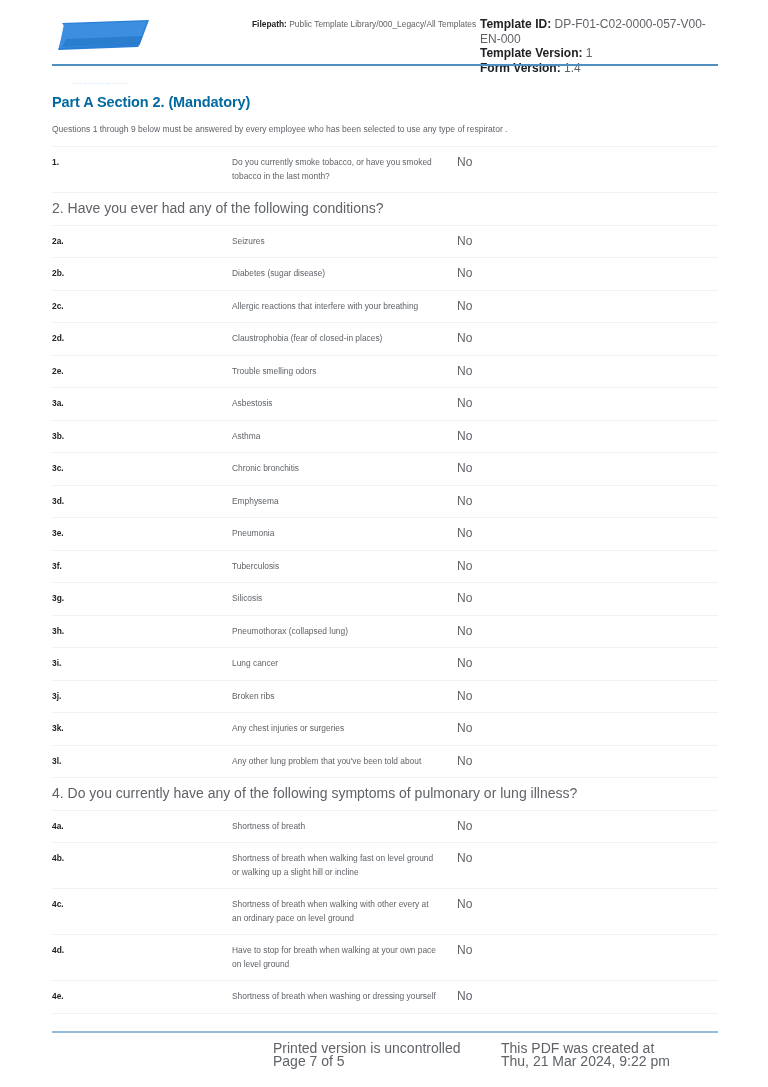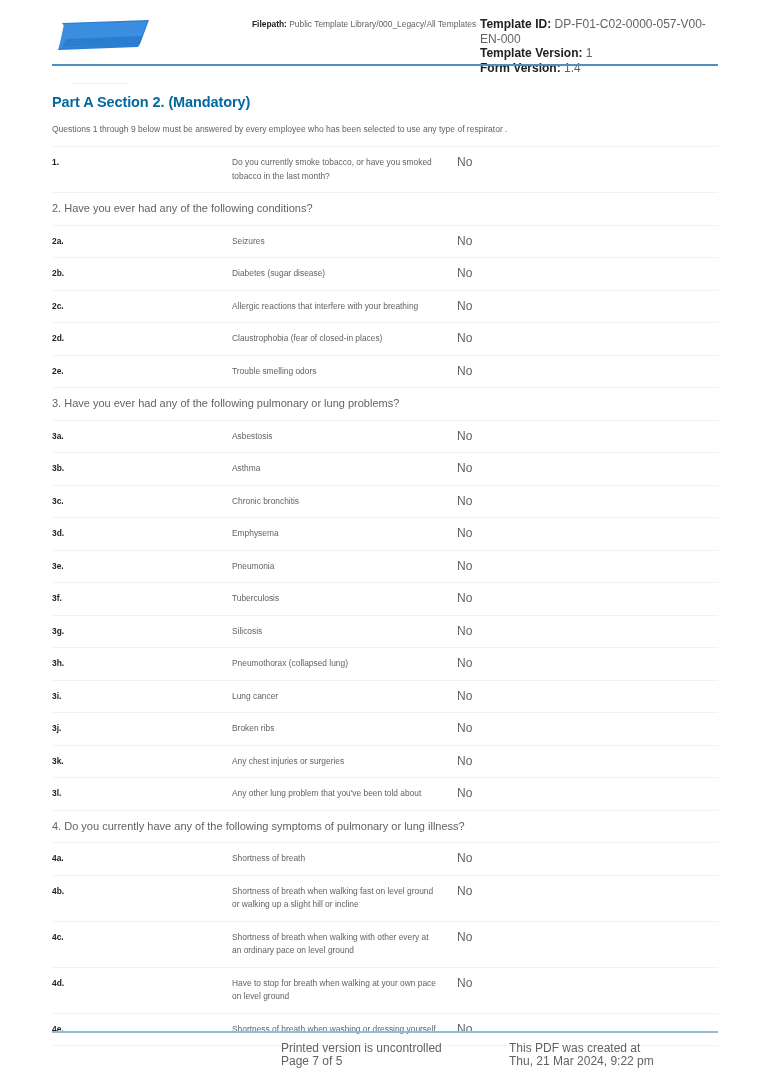--- a/index.html
+++ b/index.html
@@ -170,41 +170,41 @@
   .cell-a {
     flex: 1 1 auto;
     font-size: 12px;
     line-height: 13.5px;
     color: #5f6368;
   }
 
   .section-row {
     border-top: 1px solid #f1f2f3;
     padding: 9px 0 9px 0;
-    font-size: 11px;
+    font-size: 14px;
     line-height: 13.5px;
     color: #5f6368;
   }
 
   
   .rule-bottom {
     position: absolute;
     left: 52px;
     top: 1031px;
     width: 666px;
     height: 2px;
     background: #93bcdb;
   }
   .footer {
     position: absolute;
-    left: 52px;
+    left: 44px;
     top: 1042px;
     width: 666px;
     display: flex;
-    font-size: 12px;
+    font-size: 14px;
     line-height: 13px;
     color: #5f6368;
   }
   .footer-left {
     flex: 0 0 228px;
     width: 228px;
     margin-left: 229px;
   }
   .footer-right {
     flex: 1 1 auto;
@@ -272,21 +272,20 @@
       <div class="row">
         <div class="cell-num">2d.</div>
         <div class="cell-q">Claustrophobia (fear of closed-in places)</div>
         <div class="cell-a">No</div>
       </div>
       <div class="row">
         <div class="cell-num">2e.</div>
         <div class="cell-q">Trouble smelling odors</div>
         <div class="cell-a">No</div>
       </div>
-      <div class="section-row"><span>3. Have you ever had any of the following pulmonary or lung problems?</span></div>
       <div class="row">
         <div class="cell-num">3a.</div>
         <div class="cell-q">Asbestosis</div>
         <div class="cell-a">No</div>
       </div>
       <div class="row">
         <div class="cell-num">3b.</div>
         <div class="cell-q">Asthma</div>
         <div class="cell-a">No</div>
       </div>

